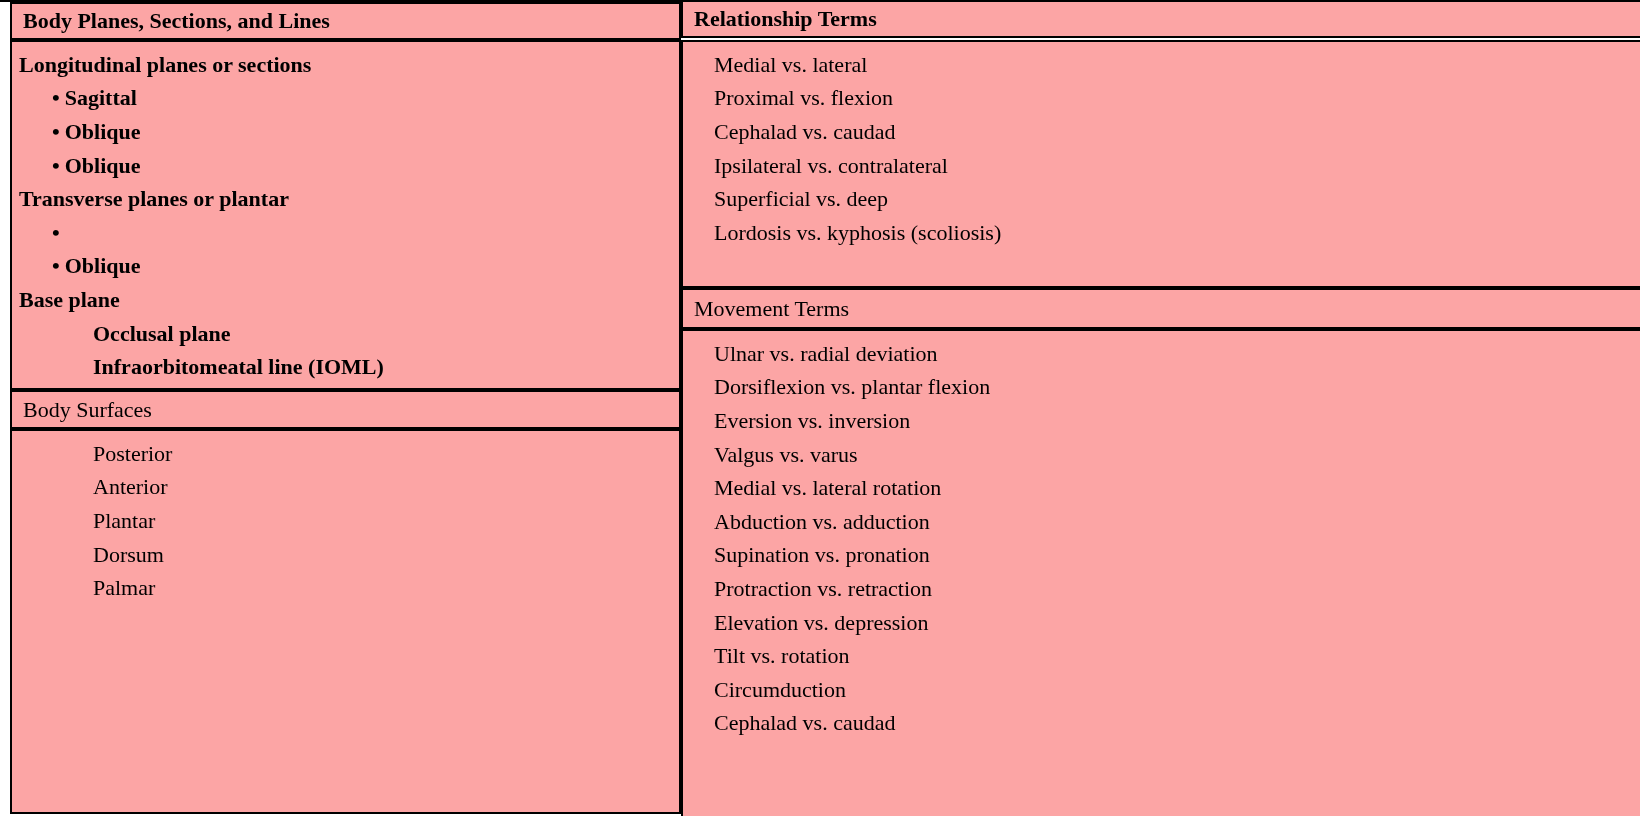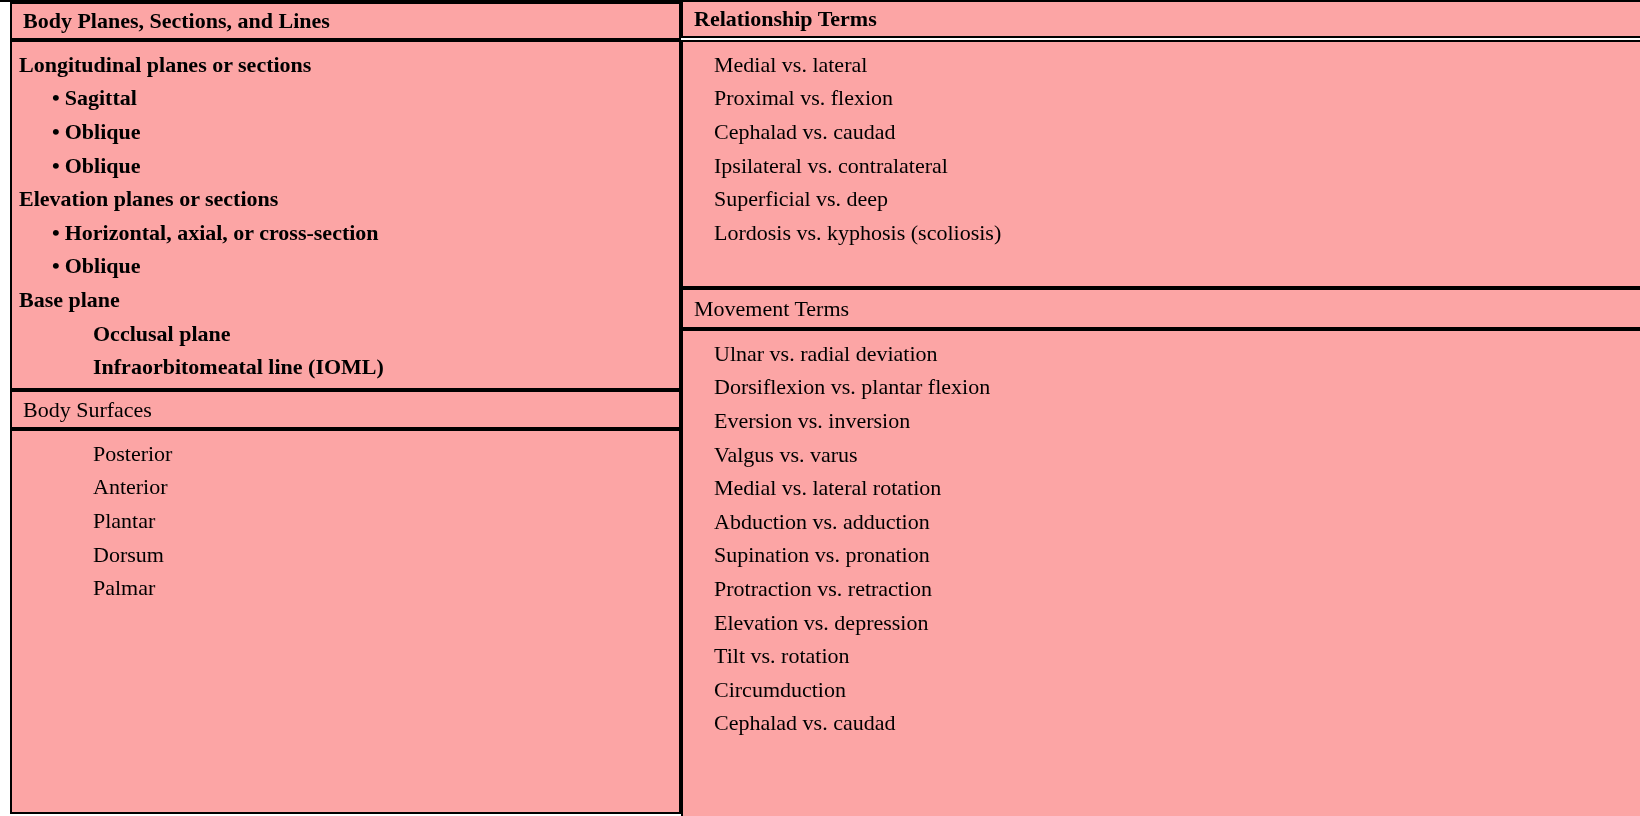--- a/index.html
+++ b/index.html
@@ -123,25 +123,24 @@
         </li>
         <li class="row bold ind1">
           <span class="bullet">•</span>
           <span>Oblique</span>
         </li>
         <li class="row bold ind1">
           <span class="bullet">•</span>
           <span>Oblique</span>
         </li>
         <li class="row bold ind0">
-          <span>Elevation planes or sections</span>
-        </li>
-        <li class="row bold ind1">
-          <span class="bullet">•</span>
-          <span>Horizontal, axial, or cross-section</span>
+          <span>Transverse planes or plantar</span>
+        </li>
+        <li class="row bold ind1">
+          <span class="bullet">•</span>
         </li>
         <li class="row bold ind1">
           <span class="bullet">•</span>
           <span>Oblique</span>
         </li>
         <li class="row bold ind0">
           <span>Base plane</span>
         </li>
         <li class="row bold ind2">
           <span>Occlusal plane</span>

